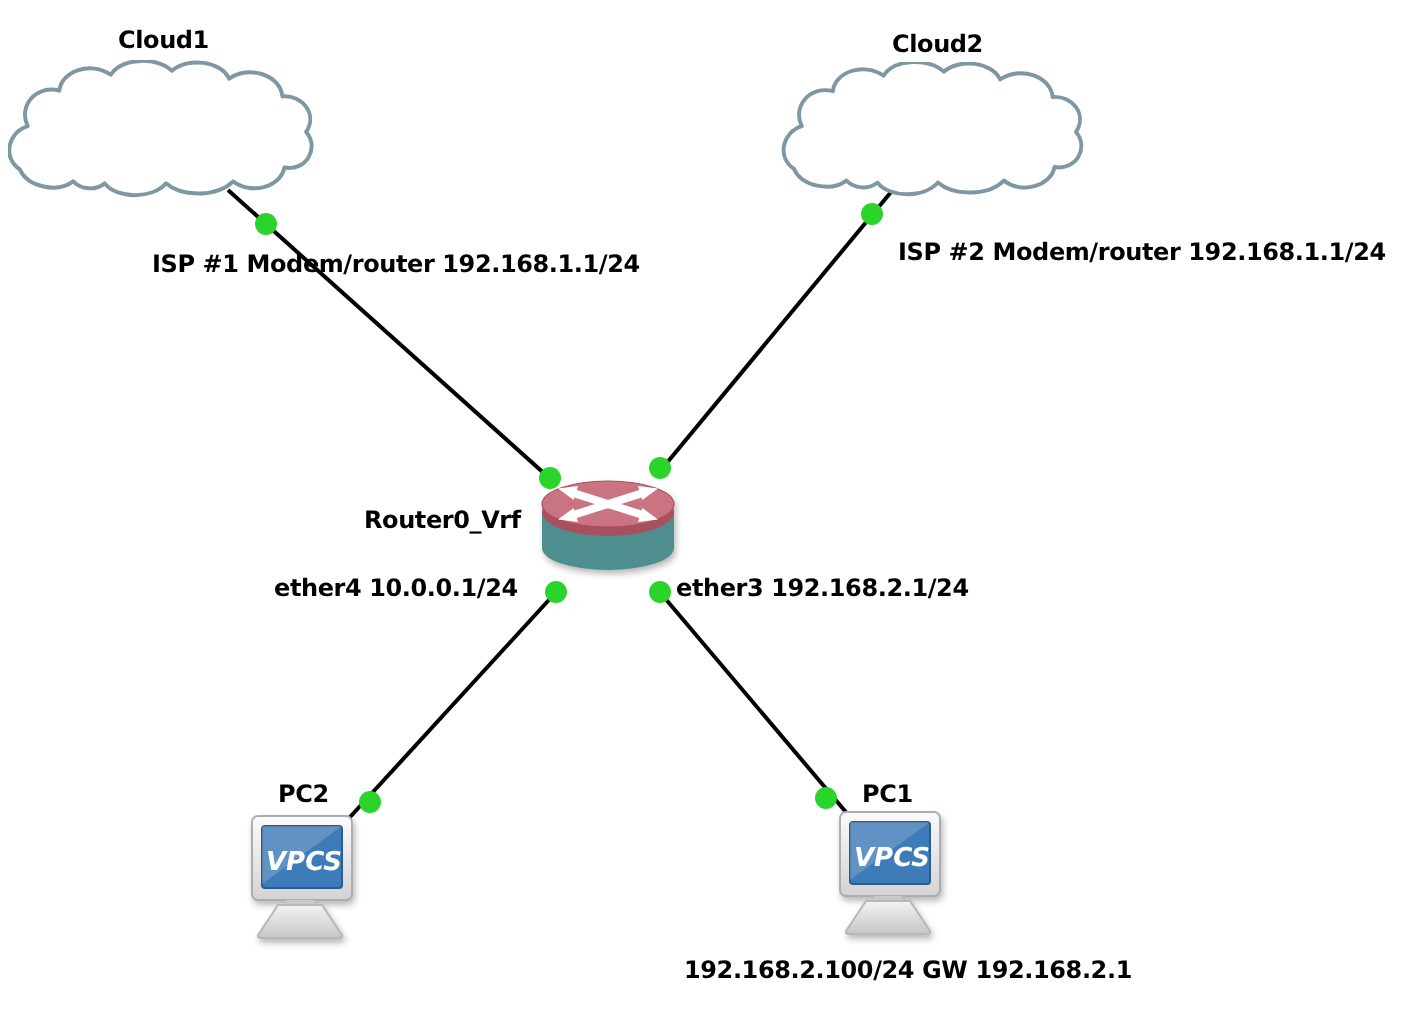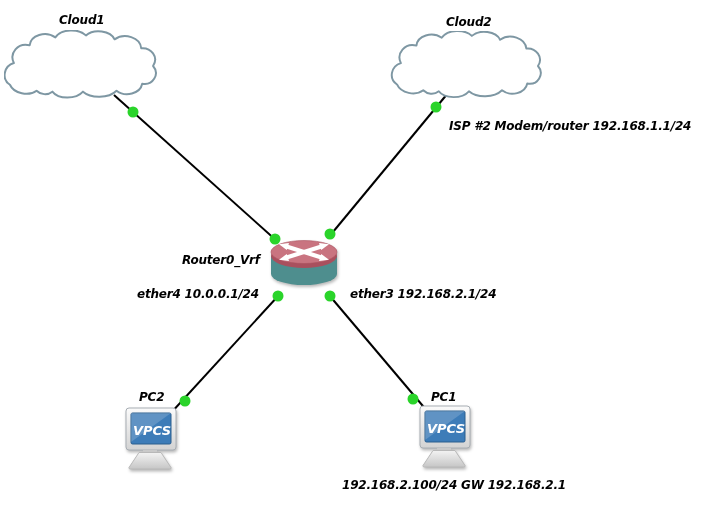--- a/index.html
+++ b/index.html
@@ -10,21 +10,21 @@
     font-family:"DejaVu Sans","Liberation Sans",sans-serif;
     font-weight:bold;
     font-size:12px;
     color:var(--c-text,#000);
     overflow:hidden;
   }
   .layer{position:absolute;left:0;top:0;width:705px;height:511px;}
   .wires{z-index:1;}
   .icons{z-index:2;font-style:italic;}
   .dots{z-index:4;pointer-events:none;}
-  .labels{z-index:5;font-style:italic;}
+  .labels{z-index:5;}
   .node-icon{position:absolute;}
   .lbl{
     position:absolute;
     white-space:nowrap;
     letter-spacing:-0.2px;
     line-height:14px;
     cursor:default;
   }
   .link-line{stroke:var(--c-link,#000);stroke-width:2;}
   .status-dot{fill:var(--c-status-dot,#2ad42a);}
@@ -112,22 +112,23 @@
     <circle class="status-dot" cx="330" cy="234" r="5.5"></circle>
     <circle class="status-dot" cx="278" cy="296" r="5.5"></circle>
     <circle class="status-dot" cx="185" cy="401" r="5.5"></circle>
     <circle class="status-dot" cx="330" cy="296" r="5.5"></circle>
     <circle class="status-dot" cx="413" cy="399" r="5.5"></circle>
   </svg>
 
   <div class="layer labels">
     <div class="lbl" style="left:59px;top:13px">Cloud1</div>
     <div class="lbl" style="left:446px;top:15px">Cloud2</div>
+    <div class="lbl" style="left:76px;top:125px">ISP #1 Modem/router 192.168.1.1/24</div>
     <div class="lbl" style="left:449px;top:119px">ISP #2 Modem/router 192.168.1.1/24</div>
     <div class="lbl" style="left:182px;top:253px">Router0_Vrf</div>
     <div class="lbl" style="left:137px;top:287px">ether4 10.0.0.1/24</div>
-    <div class="lbl" style="left:350px;top:287px">ether3 192.168.2.1/24</div>
+    <div class="lbl" style="left:338px;top:287px">ether3 192.168.2.1/24</div>
     <div class="lbl" style="left:139px;top:390px">PC2</div>
     <div class="lbl" style="left:431px;top:390px">PC1</div>
     <div class="lbl" style="left:342px;top:478px">192.168.2.100/24 GW 192.168.2.1</div>
   </div>
 
 </div>
 
 </body></html>

